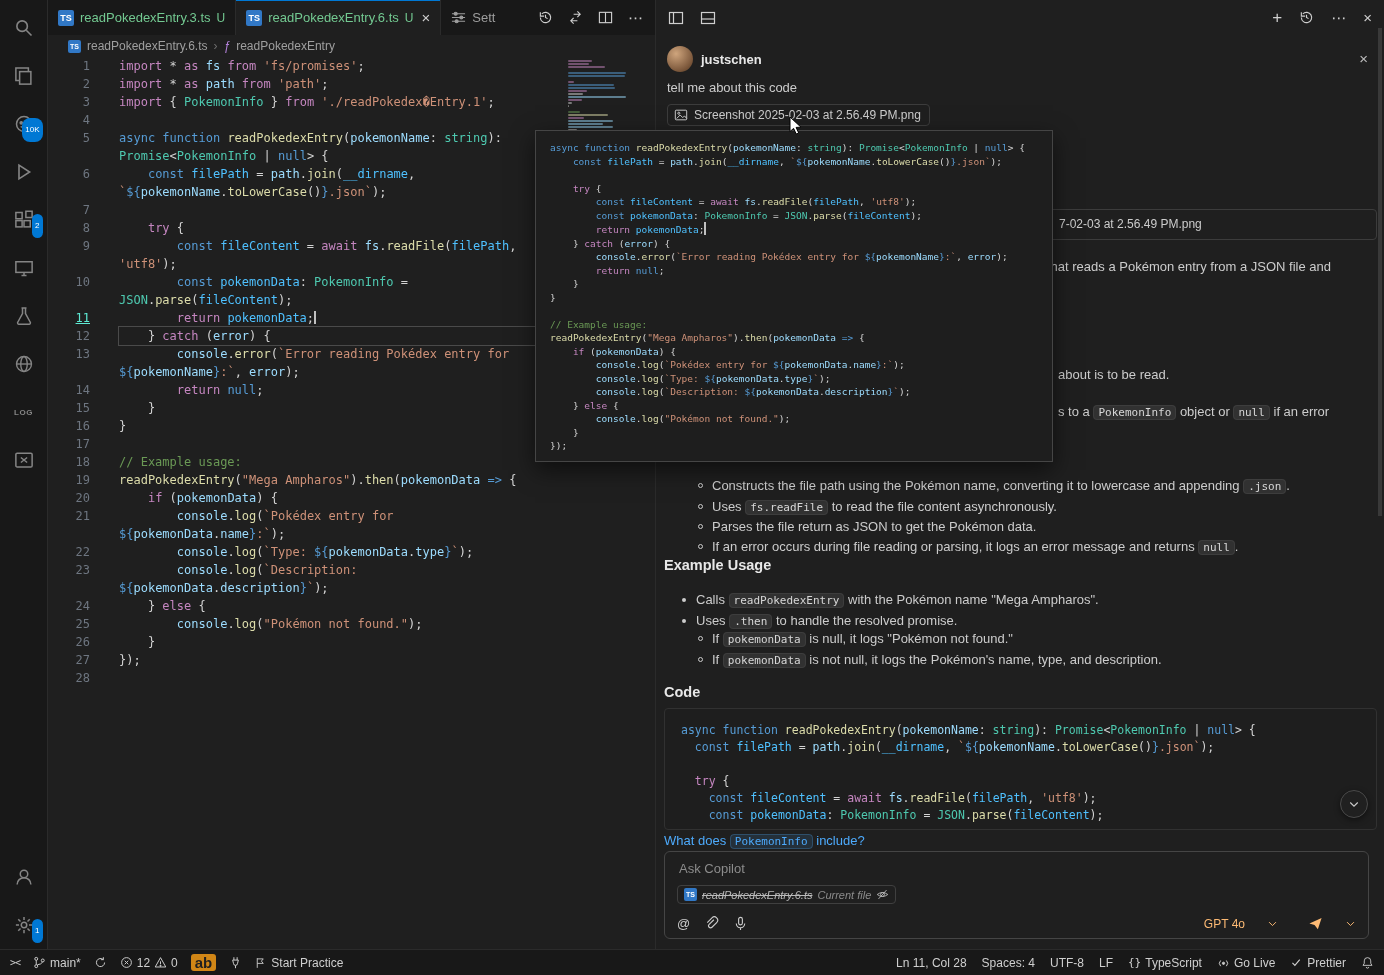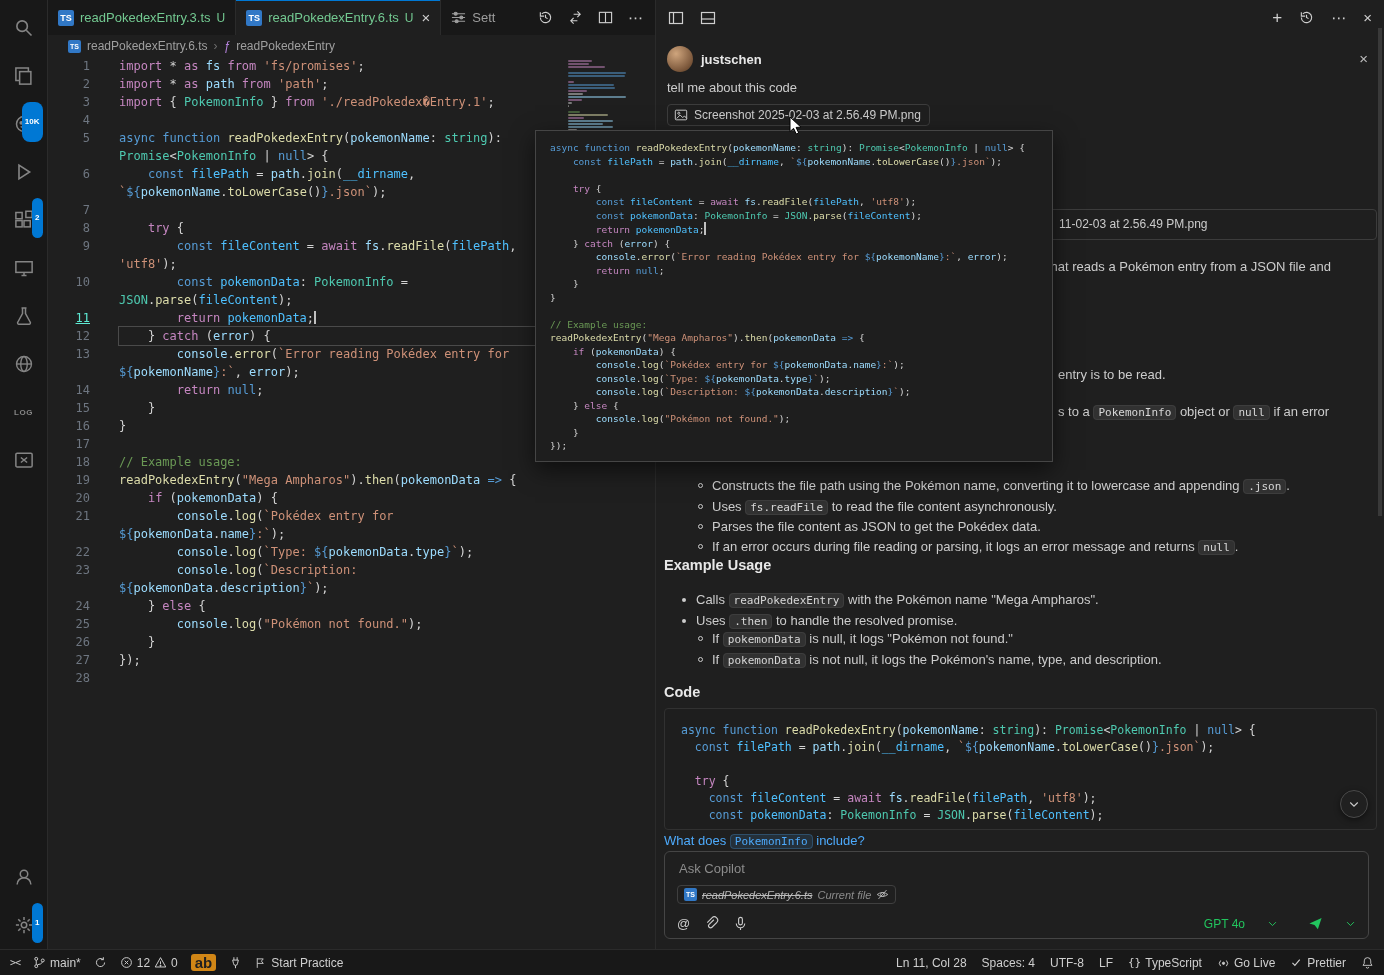--- a/index.html
+++ b/index.html
@@ -1,21 +1,21 @@
 <!DOCTYPE html>
 <html style="--tk-kw: #569CD6; --tk-ctrl: #C586C0; --tk-fn: #DCDCAA; --tk-var: #9CDCFE; --tk-varc: #4FC1FF; --tk-type: #4EC9B0; --tk-str: #CE9178; --tk-tpl: #569CD6; --tk-pun: #D4D4D4; --tk-cmt: #6A9955; --accent: #0078d4; --link: #4daafc; --git: #73c991; --ab: #d18616;"><head>
 <meta charset="utf-8">
 <style>
   html,body{margin:0;padding:0;background:#1f1f1f;}
   body{width:1384px;height:975px;overflow:hidden;font-family:"Liberation Sans",sans-serif;color:#ccc;}
   #app{position:relative;width:1384px;height:975px;background:#1f1f1f;}
   
   .activitybar{position:absolute;left:0;top:0;width:48px;height:949px;background:#181818;border-right:1px solid #2b2b2b;display:flex;flex-direction:column;align-items:center;padding-top:4px;box-sizing:border-box;}
   .ab-item{position:relative;width:48px;height:48px;display:flex;align-items:center;justify-content:center;color:#858585;}
-  .ab-badge{position:absolute;right:5px;bottom:6px;background:var(--accent,#0078d4);color:#fff;font-size:8px;line-height:1;padding:16px 3px;border-radius:8px;font-weight:bold;}
+  .ab-badge{position:absolute;right:5px;bottom:6px;background:var(--accent,#0078d4);color:#fff;font-size:8px;line-height:1;padding:8px 3px;border-radius:8px;font-weight:normal;}
   .ab-spacer{flex:1;}
   .ab-logtext{font-size:8px;font-weight:bold;letter-spacing:.5px;}
   
   .editor-group{position:absolute;left:48px;top:0;width:607px;height:949px;background:#1f1f1f;}
   .tabbar{height:35px;background:#181818;display:flex;align-items:stretch;}
   .tab{display:flex;align-items:center;gap:6px;padding:0 10px;font-size:13px;color:#9d9d9d;background:#181818;border-right:1px solid #2b2b2b;position:relative;white-space:nowrap;}
   .tab.active{background:#1f1f1f;color:#d5d5d5;}
   .tab.active::before{content:"";position:absolute;top:0;left:0;right:0;height:1px;background:var(--accent,#0078d4);}
   .tab .fname{color:var(--git,#73c991);}
   .git-u{color:var(--git,#73c991);font-size:12px;}
@@ -64,21 +64,21 @@
   .ccline{font-family:"DejaVu Sans Mono",monospace;font-size:11.5px;line-height:17px;white-space:pre;}
   .followup{position:absolute;left:8px;top:833px;color:var(--link,#4daafc);font-size:13px;}
   .followup .ic{color:var(--link,#4daafc);background:rgba(77,170,252,.12);border-color:rgba(77,170,252,.25);}
   .askbox{position:absolute;left:8px;top:851px;width:705px;height:88px;border:1px solid #454545;border-radius:6px;box-sizing:border-box;background:#1f1f1f;padding:8px 12px;}
   .ask-input{background:transparent;border:none;outline:none;color:#ccc;font-size:13px;width:400px;font-family:"Liberation Sans",sans-serif;}
   .ask-input::placeholder{color:#8c8c8c;}
   .ctx-chip{display:inline-flex;align-items:center;gap:5px;border:1px solid #3f3f3f;border-radius:4px;padding:2px 6px;font-size:11px;margin-top:8px;color:#bbb;}
   .ctx-file{text-decoration:line-through;font-style:italic;color:#bbb;}
   .ctx-note{color:#8c8c8c;font-style:italic;}
   .ask-toolbar{position:absolute;left:12px;right:12px;bottom:7px;display:flex;align-items:center;gap:14px;color:#ccc;}
-  .ask-right{margin-left:auto;display:flex;align-items:center;gap:22px;font-size:12px;color:#22c55e;}
+  .ask-right{margin-left:auto;display:flex;align-items:center;gap:22px;font-size:12px;color:#fdba74;}
   .at-glyph{font-size:13px;}
   .scrollbtn{position:absolute;right:16px;top:790px;width:26px;height:26px;border-radius:50%;background:#202020;border:1px solid #4a4a4a;box-shadow:0 2px 6px rgba(0,0,0,.45);display:flex;align-items:center;justify-content:center;color:#ccc;}
   .chat-scroll{position:absolute;right:2px;top:28px;width:4px;height:488px;background:#4f4f4f;opacity:.55;}
   
   .preview-overlay{position:absolute;left:535px;top:130px;width:518px;height:332px;background:#1e1e1e;border:1px solid #454545;box-shadow:0 8px 22px rgba(0,0,0,.55);z-index:50;box-sizing:border-box;padding:10px 14px;overflow:hidden;}
   .pline{font-family:"DejaVu Sans Mono",monospace;font-size:9.5px;line-height:13.5px;white-space:pre;}
   
   .statusbar{position:absolute;left:0;bottom:0;width:1384px;height:26px;background:#181818;border-top:1px solid #2b2b2b;display:flex;align-items:center;font-size:12px;color:#cfcfcf;padding:0 10px;box-sizing:border-box;}
   .sb-left{display:flex;align-items:center;gap:13px;}
   .sb-right{margin-left:auto;display:flex;align-items:center;gap:15px;}
@@ -398,38 +398,38 @@
     <div class="attach">
       <svg class="ico" width="14" height="14" viewBox="0 0 16 16" fill="none" stroke="currentColor" stroke-width="1.1">
           <rect x="1.5" y="2.5" width="13" height="11" rx="1"></rect>
           <circle cx="5.5" cy="6" r="1.2"></circle>
           <path d="M3 12 l4 -4 3 3 2 -2 2.5 3"></path>
         </svg>
       <span>Screenshot 2025-02-03 at 2.56.49 PM.png</span>
     </div>
 
     <div class="refbox">
-      <span class="frag-in">11-02-03 at 2.56.49 PM.png</span>
+      <span class="frag-in">7-02-03 at 2.56.49 PM.png</span>
     </div>
     <div class="frag" style="left:391px;top:259px;">that reads a Pokémon entry from a JSON file and</div>
-    <div class="frag" style="left:402px;top:367px;">entry is to be read.</div>
+    <div class="frag" style="left:402px;top:367px;">about is to be read.</div>
     <div class="frag" style="left:402px;top:404px;">s to a <code class="ic">PokemonInfo</code> object or <code class="ic">null</code> if an error</div>
 
     <div class="rlist" style="left:42px;top:464px;margin-top:12px;">
       <div class="rrow">
           <span class="mk-circ"></span>
           <span>Constructs the file path using the Pokémon name, converting it to lowercase and appending <code class="ic">.json</code>.</span>
         </div>
       <div class="rrow">
           <span class="mk-circ"></span>
           <span>Uses <code class="ic">fs.readFile</code> to read the file content asynchronously.</span>
         </div>
       <div class="rrow">
           <span class="mk-circ"></span>
-          <span>Parses the file content as JSON to get the Pokédex data.</span>
+          <span>Parses the file return as JSON to get the Pokémon data.</span>
         </div>
       <div class="rrow">
           <span class="mk-circ"></span>
           <span>If an error occurs during file reading or parsing, it logs an error message and returns <code class="ic">null</code>.</span>
         </div>
     </div>
 
     <div class="chat-h" style="left:8px;top:557px;">Example Usage</div>
 
     <div class="rlist" style="left:26px;top:590px;text-align:center;">

